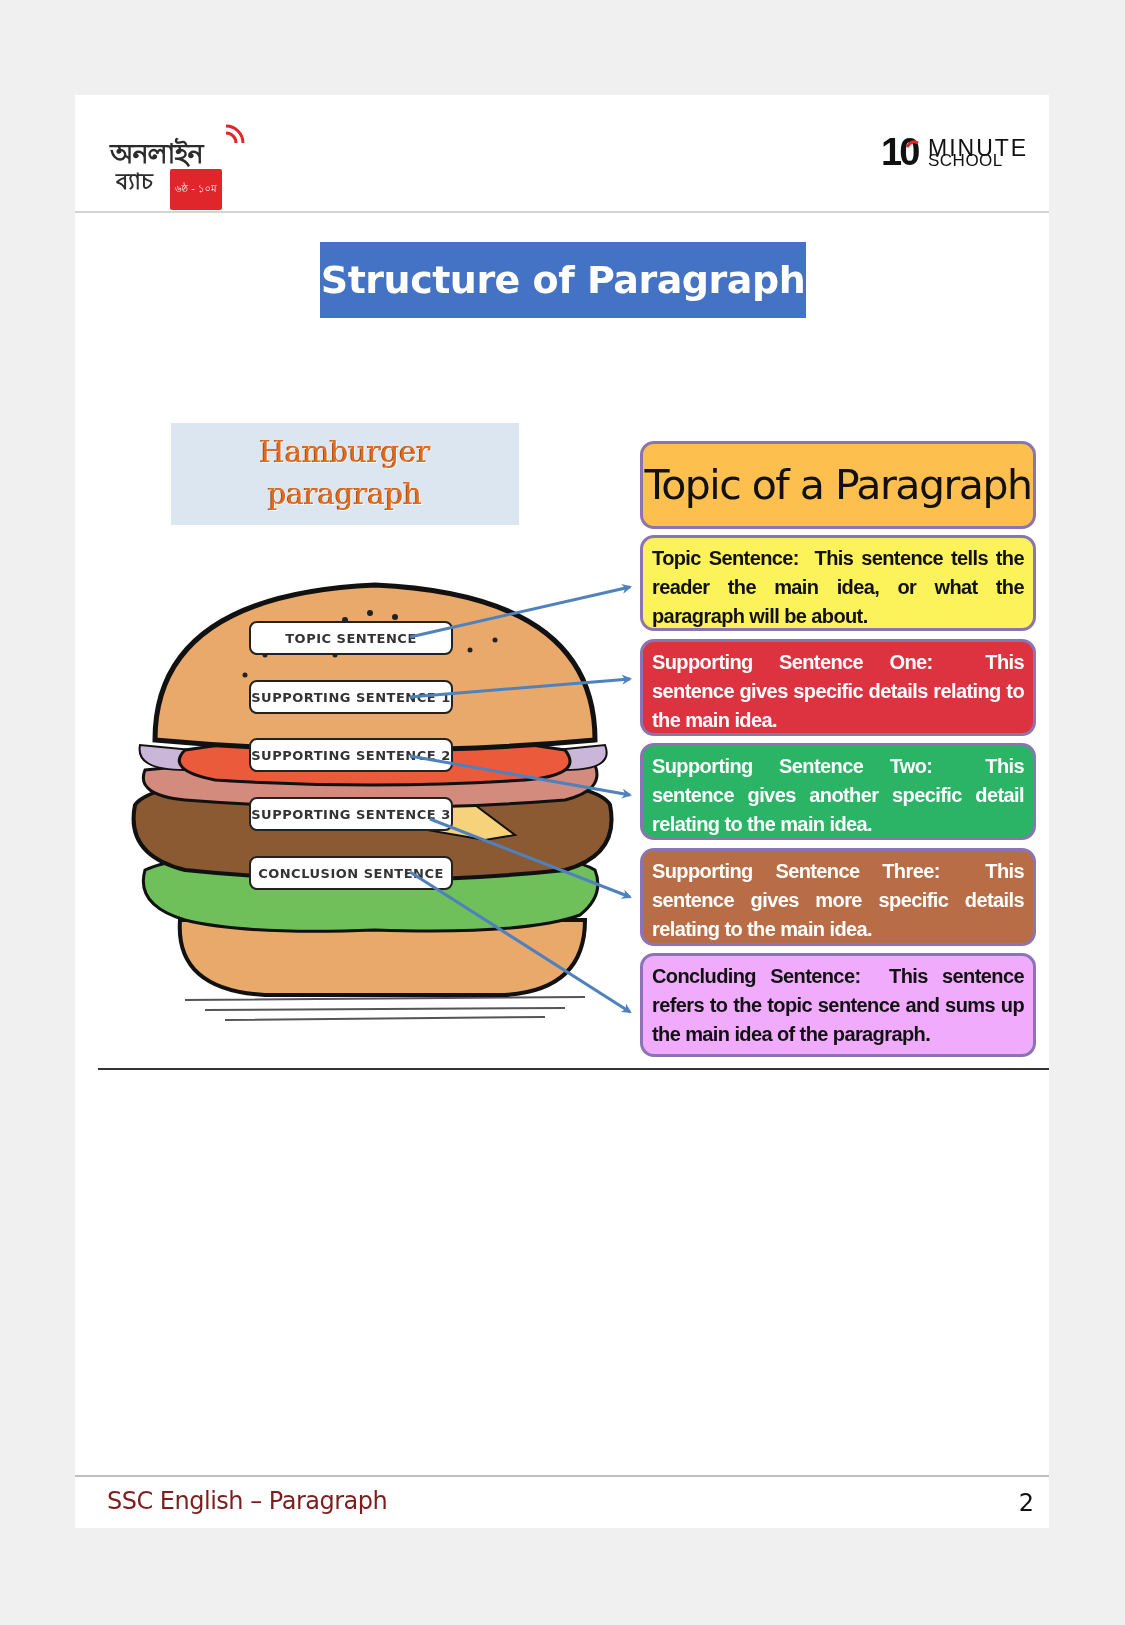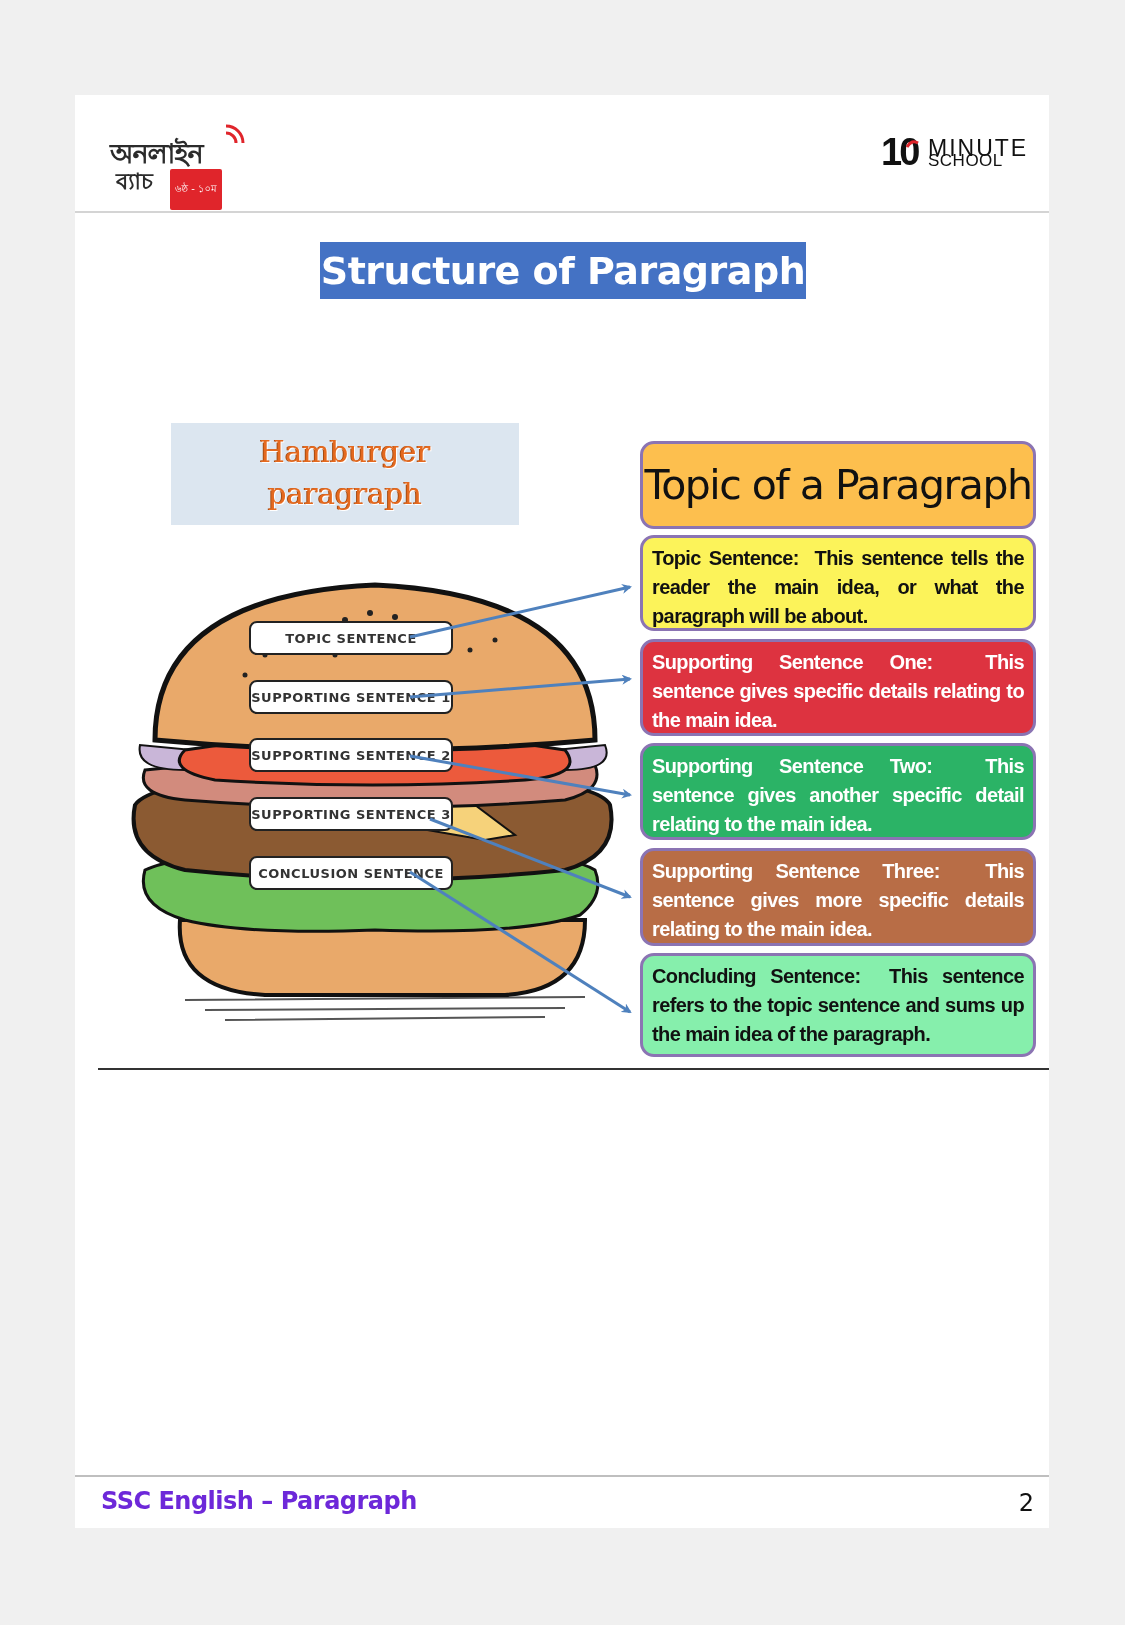--- a/index.html
+++ b/index.html
@@ -16,45 +16,45 @@
   .logo-left .wifi { position:absolute; left:112px; top:0; }
 
   
   .logo-right { position:absolute; left:806px; top:38px; width:130px; height:40px;text-align:center; }
   .logo-right .ten { position:absolute; left:0; top:-2px; font-size:38px; font-weight:bold; color:#111; letter-spacing:-3px; font-family:"Liberation Sans", sans-serif; }
   .logo-right .w1 { position:absolute; left:47px; top:2px; font-size:23px; color:#111; letter-spacing:2px; }
   .logo-right .w2 { position:absolute; left:47px; top:18px; font-size:17px; color:#111; letter-spacing:0.5px; }
   .logo-right .dot { position:absolute; left:25px; top:6px; }
 
   
-  .title-box { position:absolute; left:245px; top:147px; width:486px; height:57px; background:#4472c4; color:#fff; font-size:38px; font-weight:bold; display:flex; align-items:center; justify-content:center; font-family:"DejaVu Sans", sans-serif; letter-spacing:-0.5px; }
+  .title-box { position:absolute; left:245px; top:147px; width:486px; height:76px; background:#4472c4; color:#fff; font-size:38px; font-weight:bold; display:flex; align-items:center; justify-content:center; font-family:"DejaVu Sans", sans-serif; letter-spacing:-0.5px; }
 
   
   .ham-label { position:absolute; left:96px; top:328px; width:348px; height:102px; background:#dce6f0; text-align:center; }
   .ham-label span { display:block; font-family:"DejaVu Serif", serif; font-weight:normal; font-size:29px; line-height:42px; color:#e4691f; text-shadow:1px 1px 0 #fff, -1px 0 0 #a64b10;text-align:center; }
   .ham-label .l1 { margin-top:8px; }
 
   .burger { position:absolute; left:50px; top:430px; width:500px; height:520px; }
 
   .tag { position:absolute; left:174px; width:200px; height:30px; background:#fff; border:2px solid #222; border-radius:8px; font-size:13px; font-weight:bold; color:#333; display:flex; align-items:center; justify-content:center; letter-spacing:0.5px; font-family:"DejaVu Sans", sans-serif; }
 
   
   .parts-title { position:absolute; left:565px; top:346px; width:396px; height:88px; background:#fdbf4e; border:3px solid #8b74b3; border-radius:14px; box-sizing:border-box; display:flex; align-items:center; justify-content:center; font-size:41px; color:#111; font-family:"DejaVu Sans", sans-serif; letter-spacing:-1.5px; }
 
   .part { position:absolute; left:565px; width:396px; box-sizing:border-box; border:3px solid #8b74b3; border-radius:14px; padding:6px 9px; font-size:20px; line-height:29px; font-weight:bold; text-align:justify; letter-spacing:-0.6px; overflow:hidden; }
   .p1 { top:440px; height:96px; background:#fcf35a; color:#111; }
   .p2 { top:544px; height:97px; background:#dd3340; color:#fff; }
   .p3 { top:648px; height:97px; background:#2bb366; color:#fff; }
   .p4 { top:753px; height:98px; background:#b86d46; color:#fff; }
-  .p5 { top:858px; height:104px; background:#86efac; color:#111; }
+  .p5 { top:858px; height:104px; background:#f0abfc; color:#111; }
 
   .arrows { position:absolute; left:0; top:0; width:974px; height:1000px; pointer-events:none; }
   .mid-line { position:absolute; left:23px; top:973px; width:951px; height:2px; background:#333; }
 
-  .footer-text { position:absolute; left:26px; top:1392px; font-size:24px; color:#6d28d9; font-family:"DejaVu Sans", sans-serif; letter-spacing:-0.5px;font-weight:bold; }
+  .footer-text { position:absolute; left:32px; top:1392px; font-size:24px; color:#7f1d1d; font-family:"DejaVu Sans", sans-serif; letter-spacing:-0.5px; }
   .page-num { position:absolute; right:15px; top:1394px; font-size:24px; color:#111; font-family:"DejaVu Sans", sans-serif; }
 </style>
 </head>
 <body>
 
 <div class="page">
 
   <div class="logo-left">
     <svg class="wifi" width="26" height="26" viewBox="0 0 26 26">
       <path d="M4 10 A10 10 0 0 1 14 20" stroke="#e0252b" stroke-width="3" fill="none"></path>

